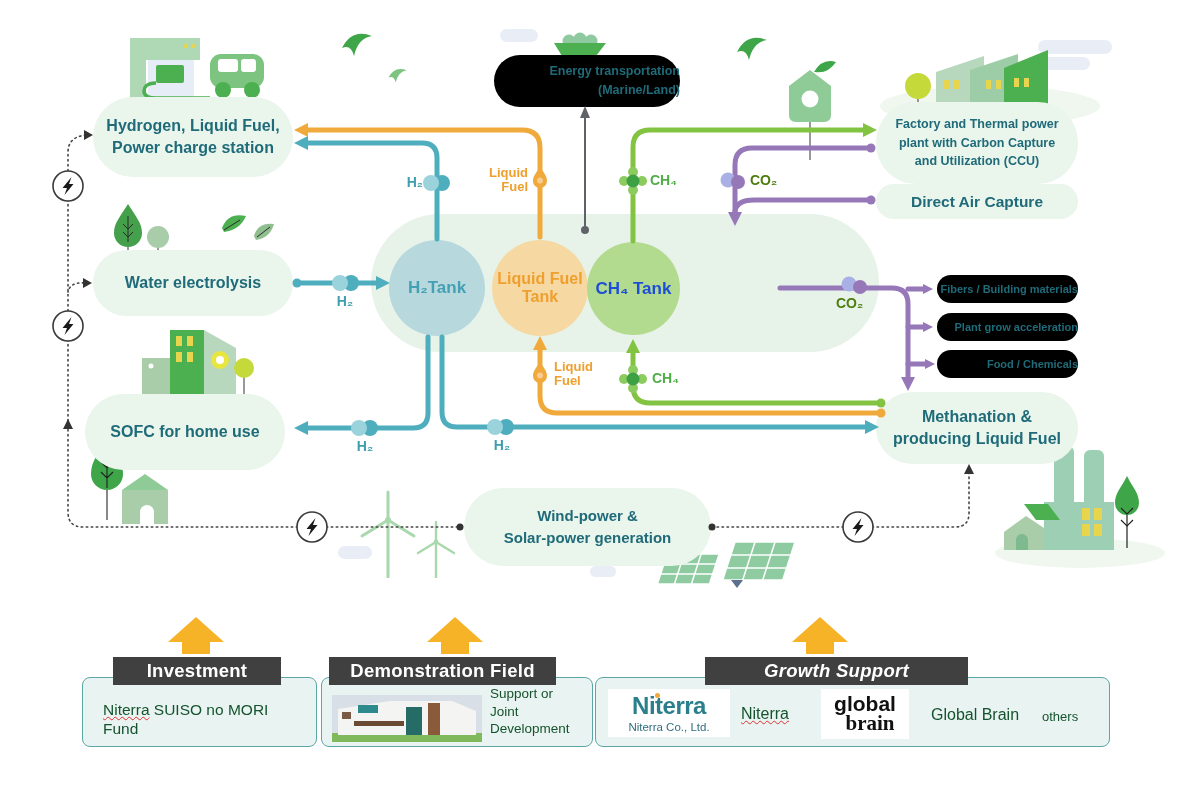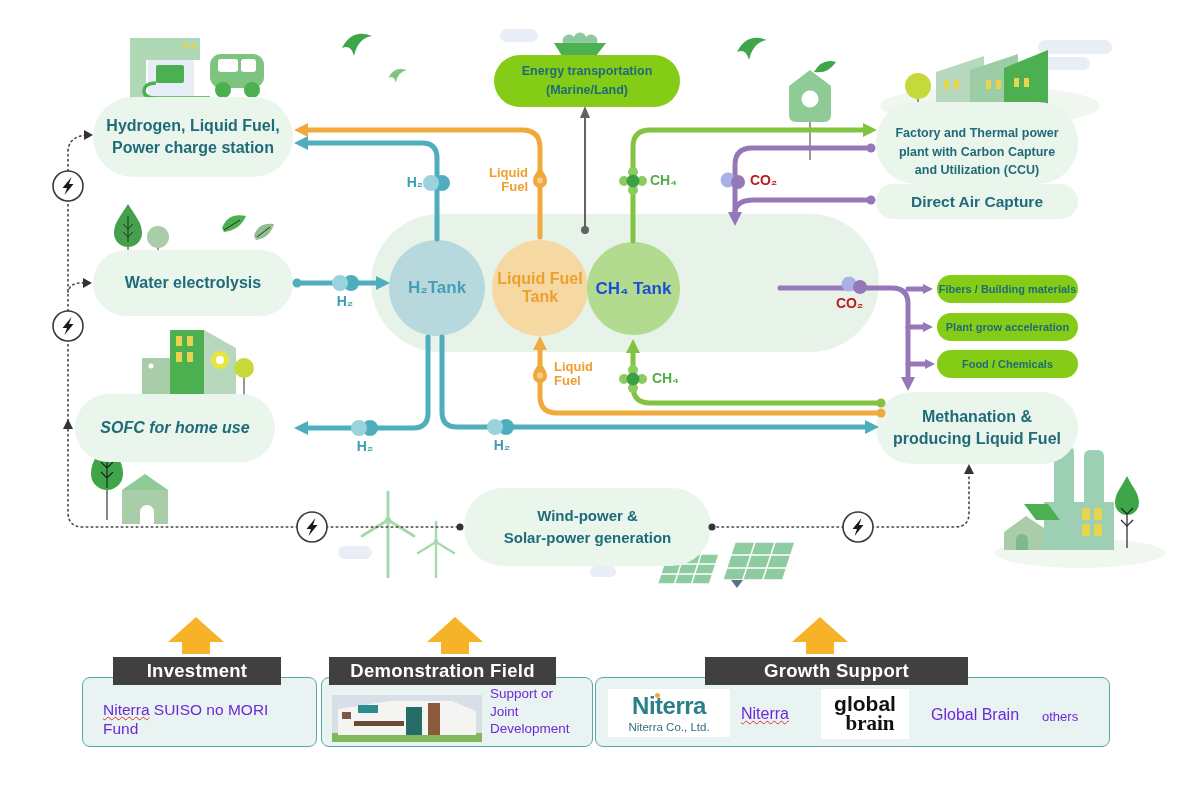--- a/index.html
+++ b/index.html
@@ -1,39 +1,39 @@
 <!DOCTYPE html>
 <html><head>
 <meta charset="utf-8">
 <style>
   html,body{margin:0;padding:0;background:#fff;}
   #stage{position:relative;width:1182px;height:796px;background:#ffffff;overflow:hidden;
          font-family:"Liberation Sans","DejaVu Sans",sans-serif;}
   
   .pill{position:absolute;background:#EAF5EC;border-radius:999px;display:flex;flex-direction:column;
         align-items:center;justify-content:center;text-align:center;color:#1F6B79;font-weight:600;z-index:3;}
-  .pill-blue{background:#84cc16;}
+  .pill-blue{background:#000000;align-items:flex-end;}
   .container-pill{position:absolute;left:371px;top:214px;width:508px;height:138px;border-radius:69px;
         background:#E7F3E9;z-index:1;}
   .tank{position:absolute;border-radius:50%;display:flex;flex-direction:column;align-items:center;
         justify-content:center;font-weight:700;z-index:2;text-align:center;}
   .flow-label{position:absolute;font-weight:700;font-size:14px;z-index:6;white-space:nowrap;}
   .fl-h2{color:#3E9EB0;}
   .fl-lf{color:#EF9F2E;font-size:13px;line-height:1.05;white-space:normal;}
   .fl-ch4{color:#4FAE47;}
-  .fl-co2{color:#b91c1c;}
+  .fl-co2{color:#4d7c0f;}
   .icon{position:absolute;z-index:1;}
   .cloud{position:absolute;background:#E9EDF6;border-radius:999px;z-index:0;}
   .blob{position:absolute;background:#EFF7EF;border-radius:50%;z-index:0;}
   #flow-svg{position:absolute;left:0;top:0;z-index:5;pointer-events:none;}
   
   .sec-header{position:absolute;background:#404040;color:#fff;font-weight:700;font-size:18.5px;
         display:flex;align-items:center;justify-content:center;z-index:6;letter-spacing:.3px;}
   .sec-box{position:absolute;background:#E9F3F2;border:1.6px solid #5AA7A7;border-radius:8px;z-index:4;}
-  .plain{color:#6d28d9;font-weight:400;}
+  .plain{color:#14532d;font-weight:400;}
   .wavy{text-decoration:underline;text-decoration-style:wavy;text-decoration-color:#e03131;text-decoration-thickness:1px;}
   .logo-box{position:absolute;background:#fff;display:flex;flex-direction:column;align-items:center;
         justify-content:center;z-index:6;}
   .niterra-word{font-weight:800;font-size:24px;color:#2A7F8A;letter-spacing:-.5px;line-height:1;position:relative;}
   .niterra-sub{font-size:11.5px;color:#2F6E7E;margin-top:3px;}
   .gb-line{font-weight:800;font-size:21px;color:#101010;line-height:.95;}
 </style>
 </head>
 <body>
 
@@ -228,30 +228,30 @@
 
   <div class="pill" style="left:93px;top:97px;width:200px;height:80px;font-size:16px;line-height:1.35;">
     <span>Hydrogen, Liquid Fuel,</span>
     <span>Power charge station</span>
   </div>
 
   <div class="pill" style="left:93px;top:250px;width:200px;height:66px;font-size:16px;">
     <span>Water electrolysis</span>
   </div>
 
-  <div class="pill" style="left:75px;top:394px;width:200px;height:68px;font-size:16px;font-style:italic;">
+  <div class="pill" style="left:85px;top:394px;width:200px;height:76px;font-size:16px;">
     <span>SOFC for home use</span>
   </div>
 
   <div class="pill pill-blue" style="left:494px;top:55px;width:186px;height:52px;font-size:12.5px;line-height:1.5;">
     <span>Energy transportation</span>
     <span>(Marine/Land)</span>
   </div>
 
-  <div class="pill" style="left:876px;top:102px;width:202px;height:82px;font-size:12.5px;line-height:1.5;padding:4px 14px;box-sizing:border-box;border-radius:40px;justify-content:flex-end;">
+  <div class="pill" style="left:876px;top:102px;width:202px;height:82px;font-size:12.5px;line-height:1.5;padding:4px 14px;box-sizing:border-box;border-radius:40px;">
     <span>Factory and Thermal power plant with Carbon Capture and Utilization (CCU)</span>
   </div>
 
   <div class="pill" style="left:876px;top:184px;width:202px;height:35px;font-size:15.5px;">
     <span>Direct Air Capture</span>
   </div>
 
   <div class="pill pill-blue" style="left:937px;top:275px;width:141px;height:28px;font-size:11px;">
     <span>Fibers / Building materials</span>
   </div>
@@ -450,21 +450,21 @@
         <rect x="10" y="17" width="9" height="7" fill="#7A5A44"></rect>
       </svg>
     </div>
     <div class="plain" style="position:absolute;left:168px;top:7px;font-size:13.5px;line-height:1.3;">
       <div>Support or</div>
       <div>Joint</div>
       <div>Development</div>
     </div>
   </div>
 
-  <div class="sec-header" style="left:705px;top:657px;width:263px;height:28px;">
+  <div class="sec-header" style="left:705px;top:657px;width:263px;height:28px;font-style:italic;">
     <span>Growth Support</span>
   </div>
   <div class="sec-box" style="left:595px;top:677px;width:513px;height:68px;"></div>
 
   <div class="logo-box" style="left:608px;top:689px;width:122px;height:48px;">
     <div class="niterra-word">
       <span>Niterra</span>
       <span style="position:absolute;left:23px;top:-1px;width:5px;height:5px;border-radius:50%;background:#F0A93B;"></span>
     </div>
     <div class="niterra-sub">Niterra Co., Ltd.</div>

